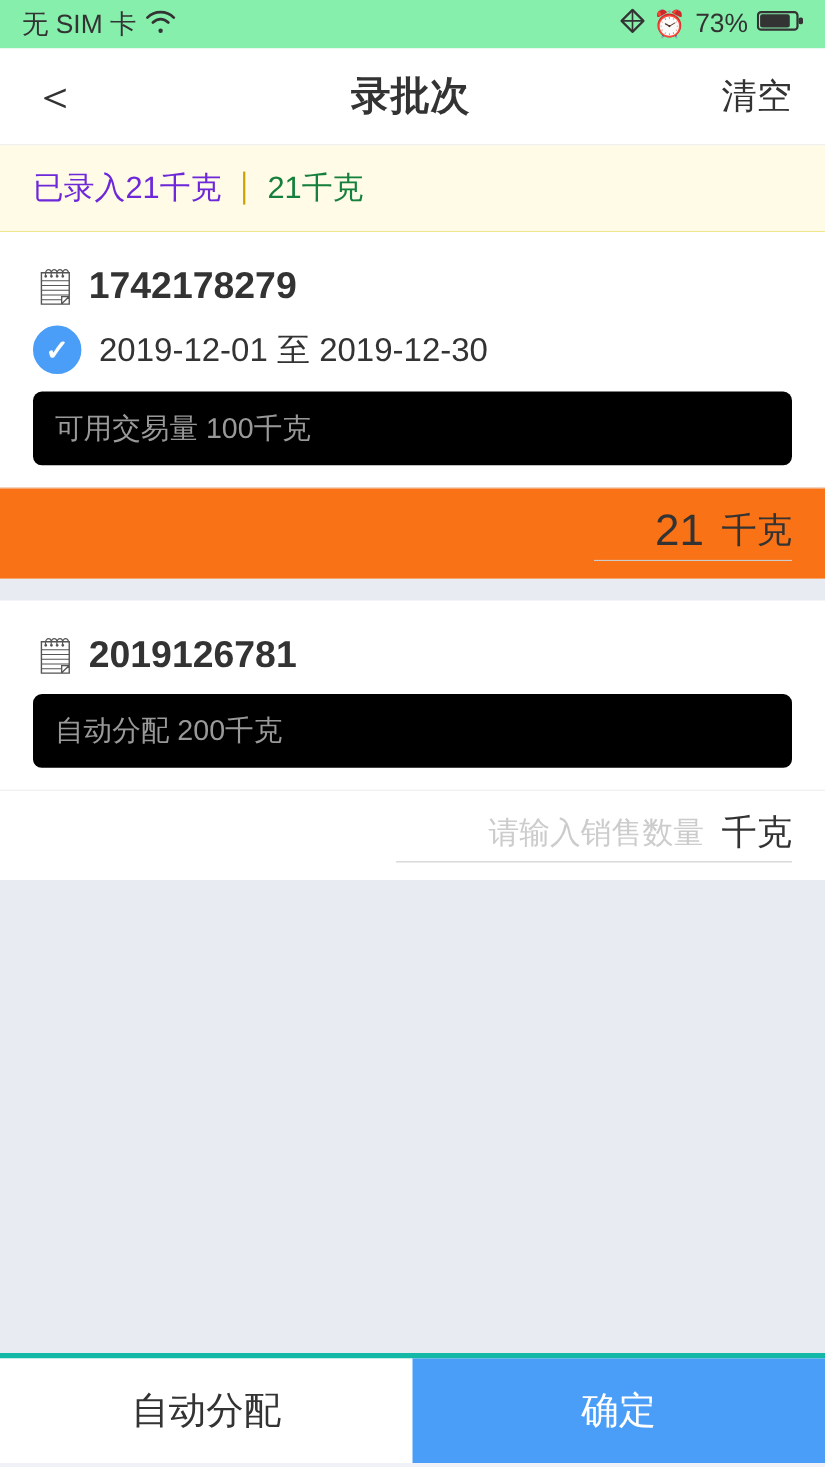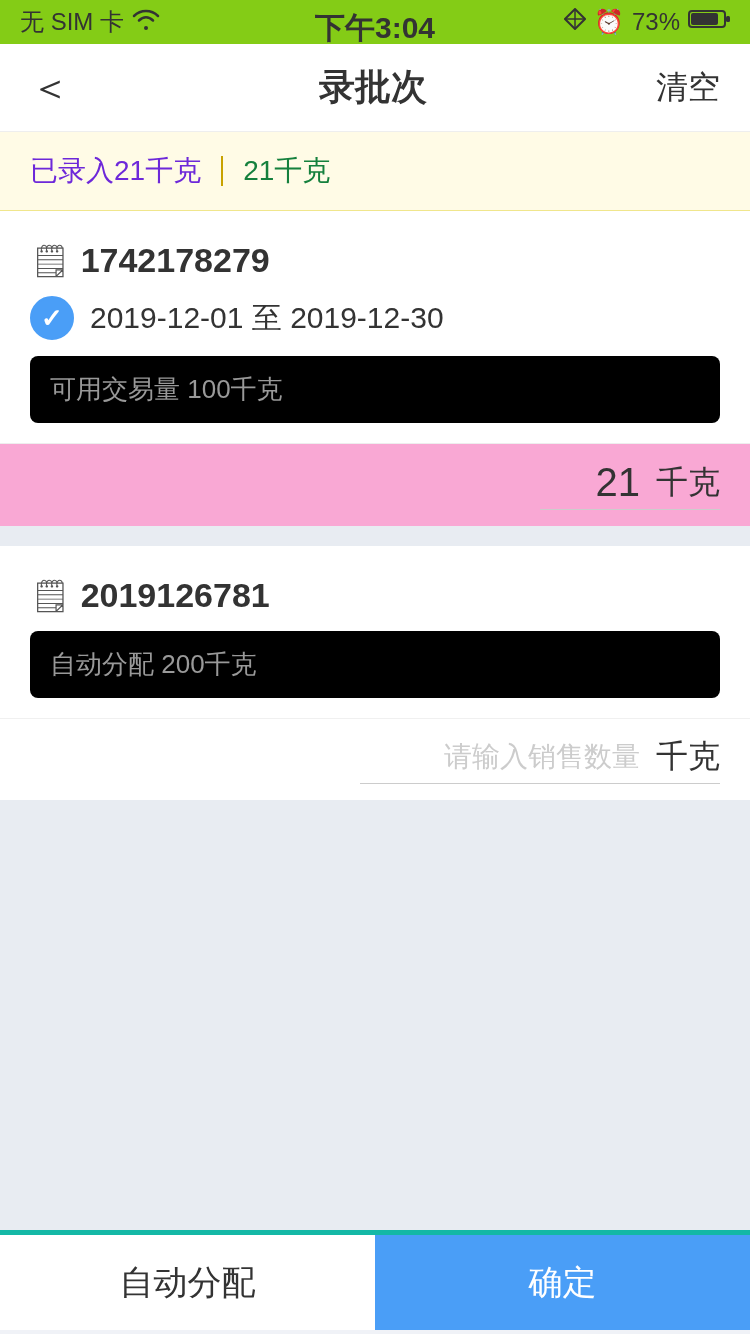--- a/index.html
+++ b/index.html
@@ -10,21 +10,21 @@
       font-family: -apple-system, 'PingFang SC', 'Helvetica Neue', sans-serif;
       background: #f0f2f7;
       font-size: 28px;
       color: #333;
     }
 
     
     .status-bar {
       width: 750px;
       height: 44px;
-      background: #84cc16;
+      background: #86efac;
       display: flex;
       align-items: center;
       justify-content: space-between;
       padding: 0 20px;
       font-size: 24px;
       font-weight: 500;
     }
     .status-left {
       display: flex;
       align-items: center;
@@ -254,21 +254,20 @@
   <div class="status-left">
     <span>无 SIM 卡</span>
     <span>
       <svg width="28" height="22" viewBox="0 0 28 22" fill="none">
         <path d="M14 18a2 2 0 110 4 2 2 0 010-4z" fill="#333"></path>
         <path d="M7 12.5C9 10.5 11.4 9.3 14 9.3s5 1.2 7 3.2" stroke="#333" stroke-width="2.5" fill="none" stroke-linecap="round"></path>
         <path d="M2 8C5.3 4.7 9.4 3 14 3s8.7 1.7 12 5" stroke="#333" stroke-width="2.5" fill="none" stroke-linecap="round"></path>
       </svg>
     </span>
   </div>
-  <div class="status-center">下午3:04</div>
   <div class="status-right">
     <span>
       <svg width="22" height="22" viewBox="0 0 22 22" fill="none">
         <path d="M11 1L21 11 11 21 1 11z" stroke="#333" stroke-width="2" fill="none"></path>
         <path d="M1 11h20M11 1v20" stroke="#333" stroke-width="1.5"></path>
       </svg>
     </span>
     <span>⏰</span>
     <span>73%</span>
     <span>
@@ -299,21 +298,21 @@
     <span class="batch-id">1742178279</span>
   </div>
   <div class="batch-date-row">
     <div class="radio-circle checked"></div>
     <span class="batch-date">2019-12-01 至 2019-12-30</span>
   </div>
   <div class="batch-avail-row">可用交易量 100千克</div>
   <div style="height:20px;"></div>
 </div>
 
-<div class="quantity-row" style="background:#f9a8d4; justify-content:flex-end; padding:16px 30px; position:relative;">
+<div class="quantity-row" style="background:#f97316; justify-content:flex-end; padding:16px 30px; position:relative;">
   <div style="display:flex; flex-direction:column; align-items:flex-end; gap:4px;">
     <div style="display:flex; align-items:center; gap:16px;">
       <span class="quantity-value">21</span>
       <span class="quantity-unit">千克</span>
     </div>
     <div style="width:180px; height:1px; background:#ccc;"></div>
   </div>
 </div>
 
 <div class="section-divider"></div>

